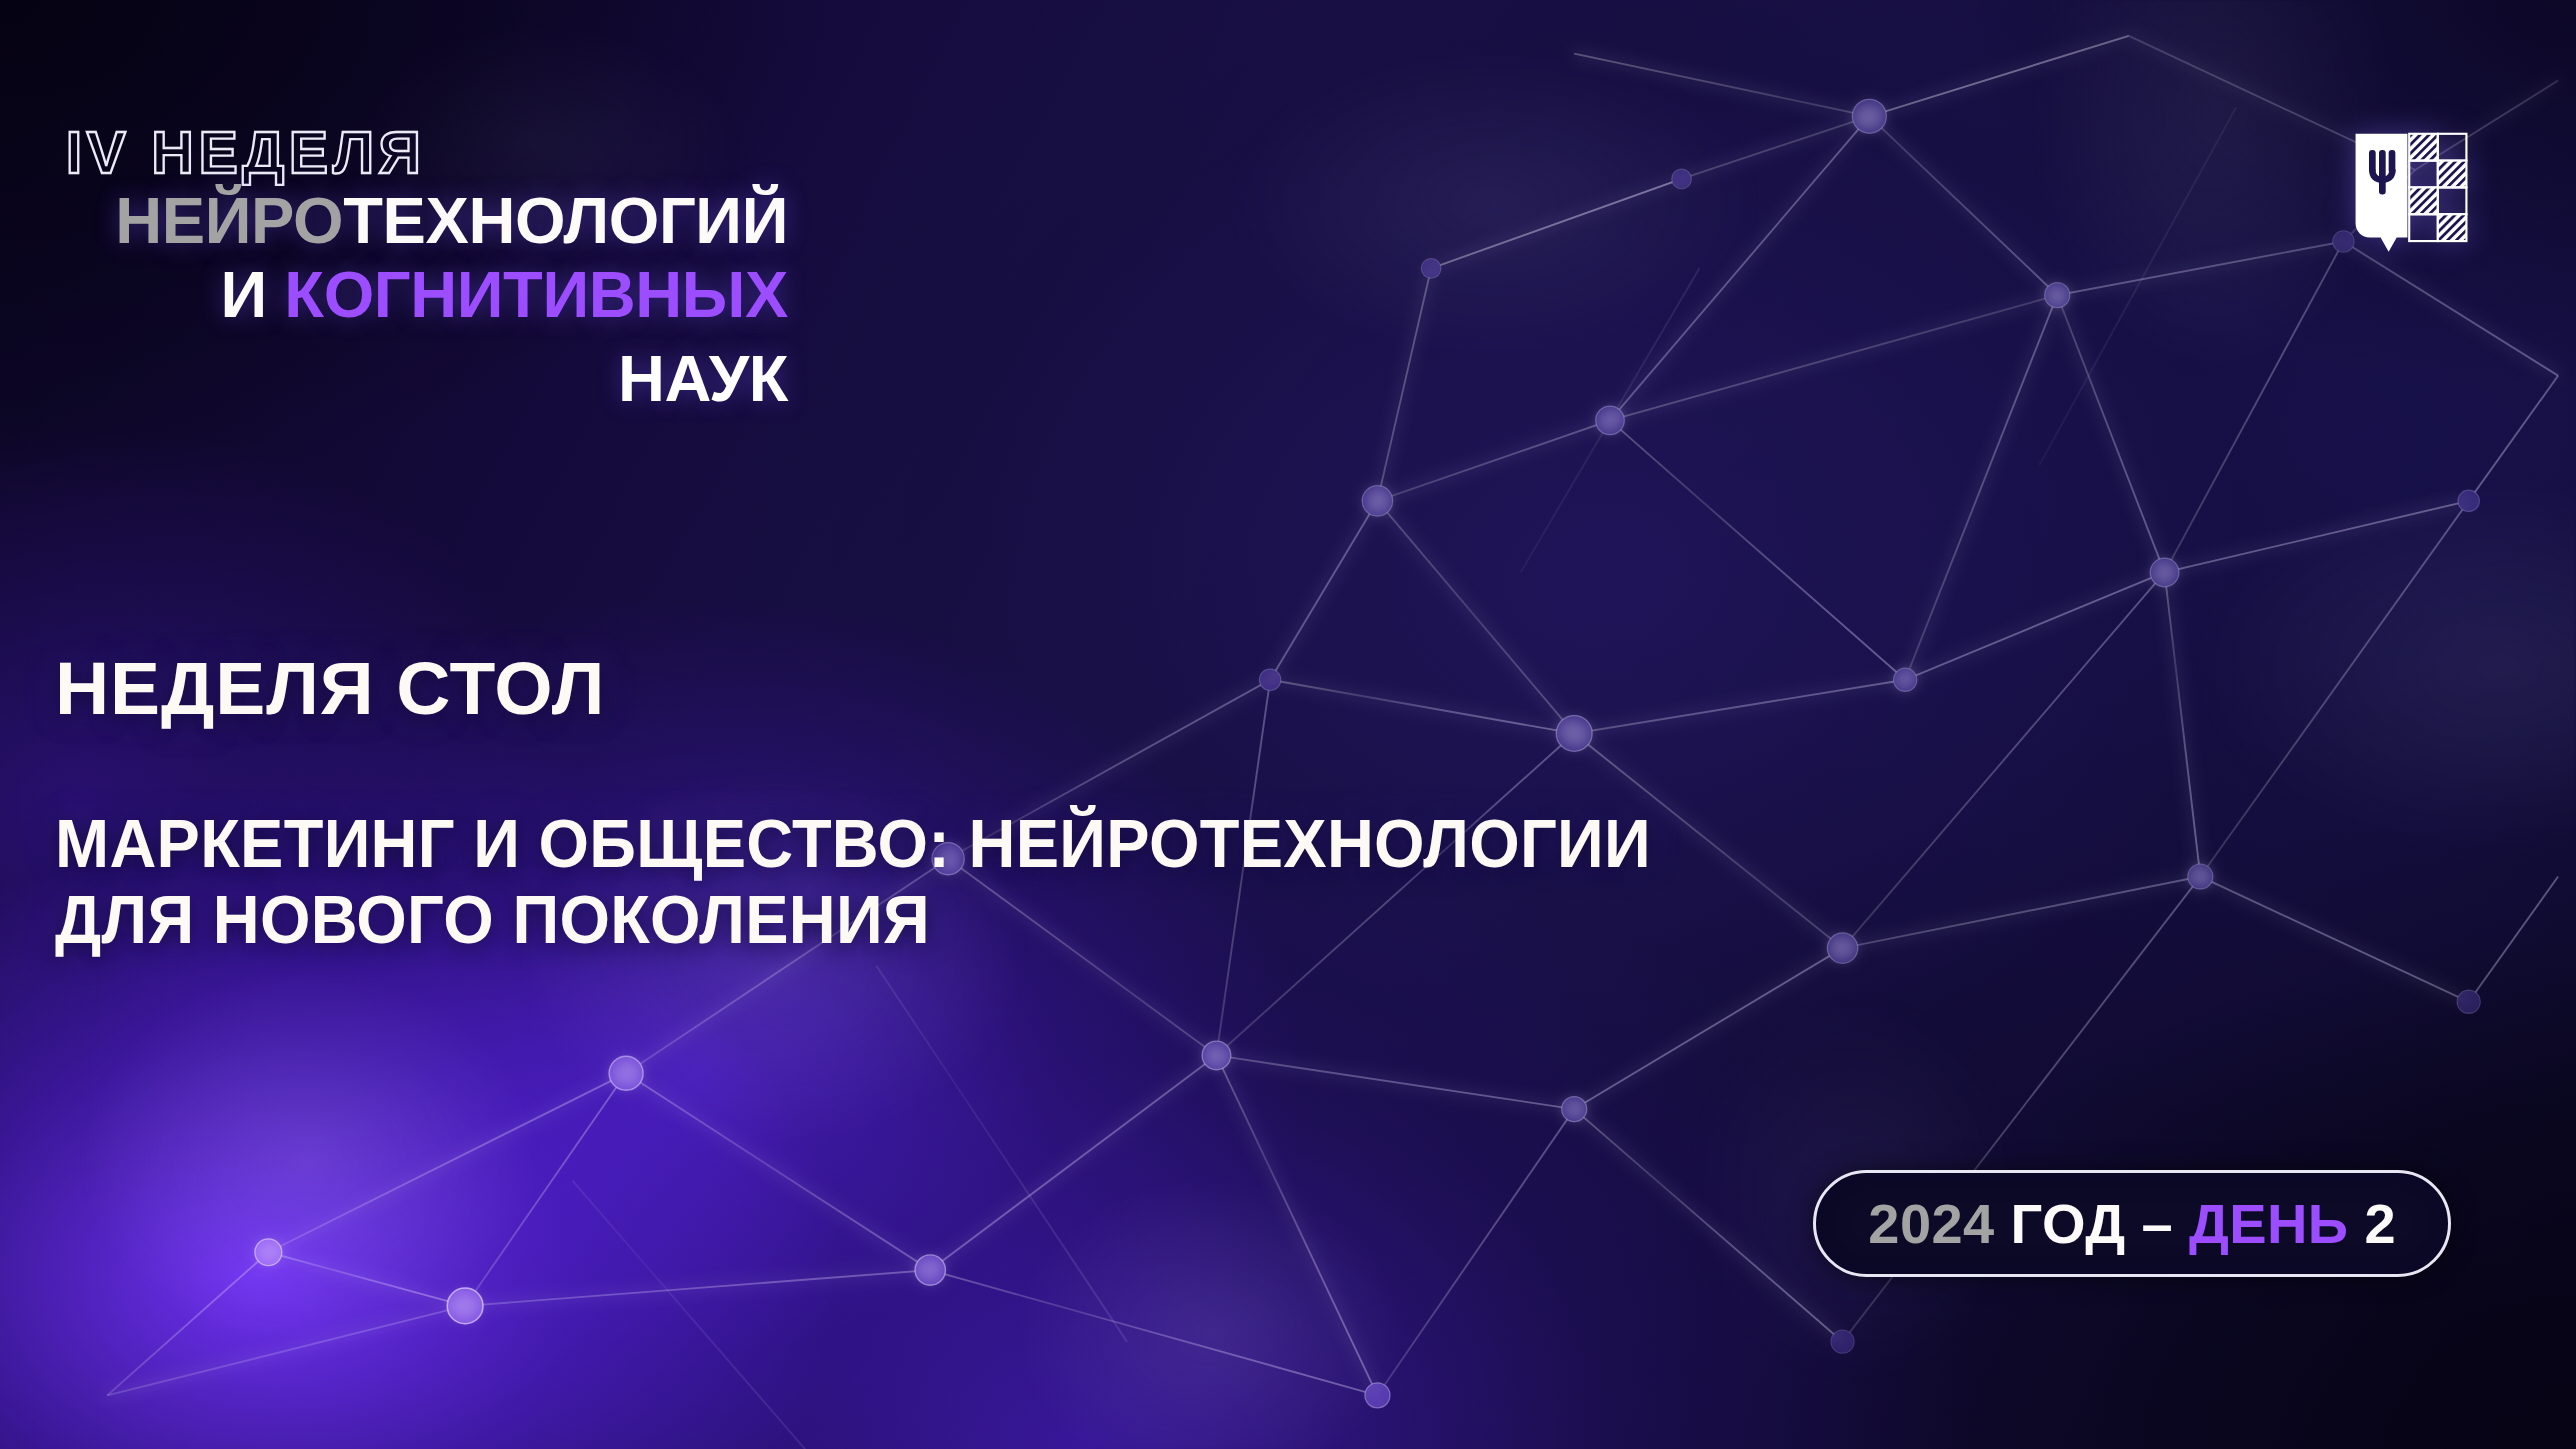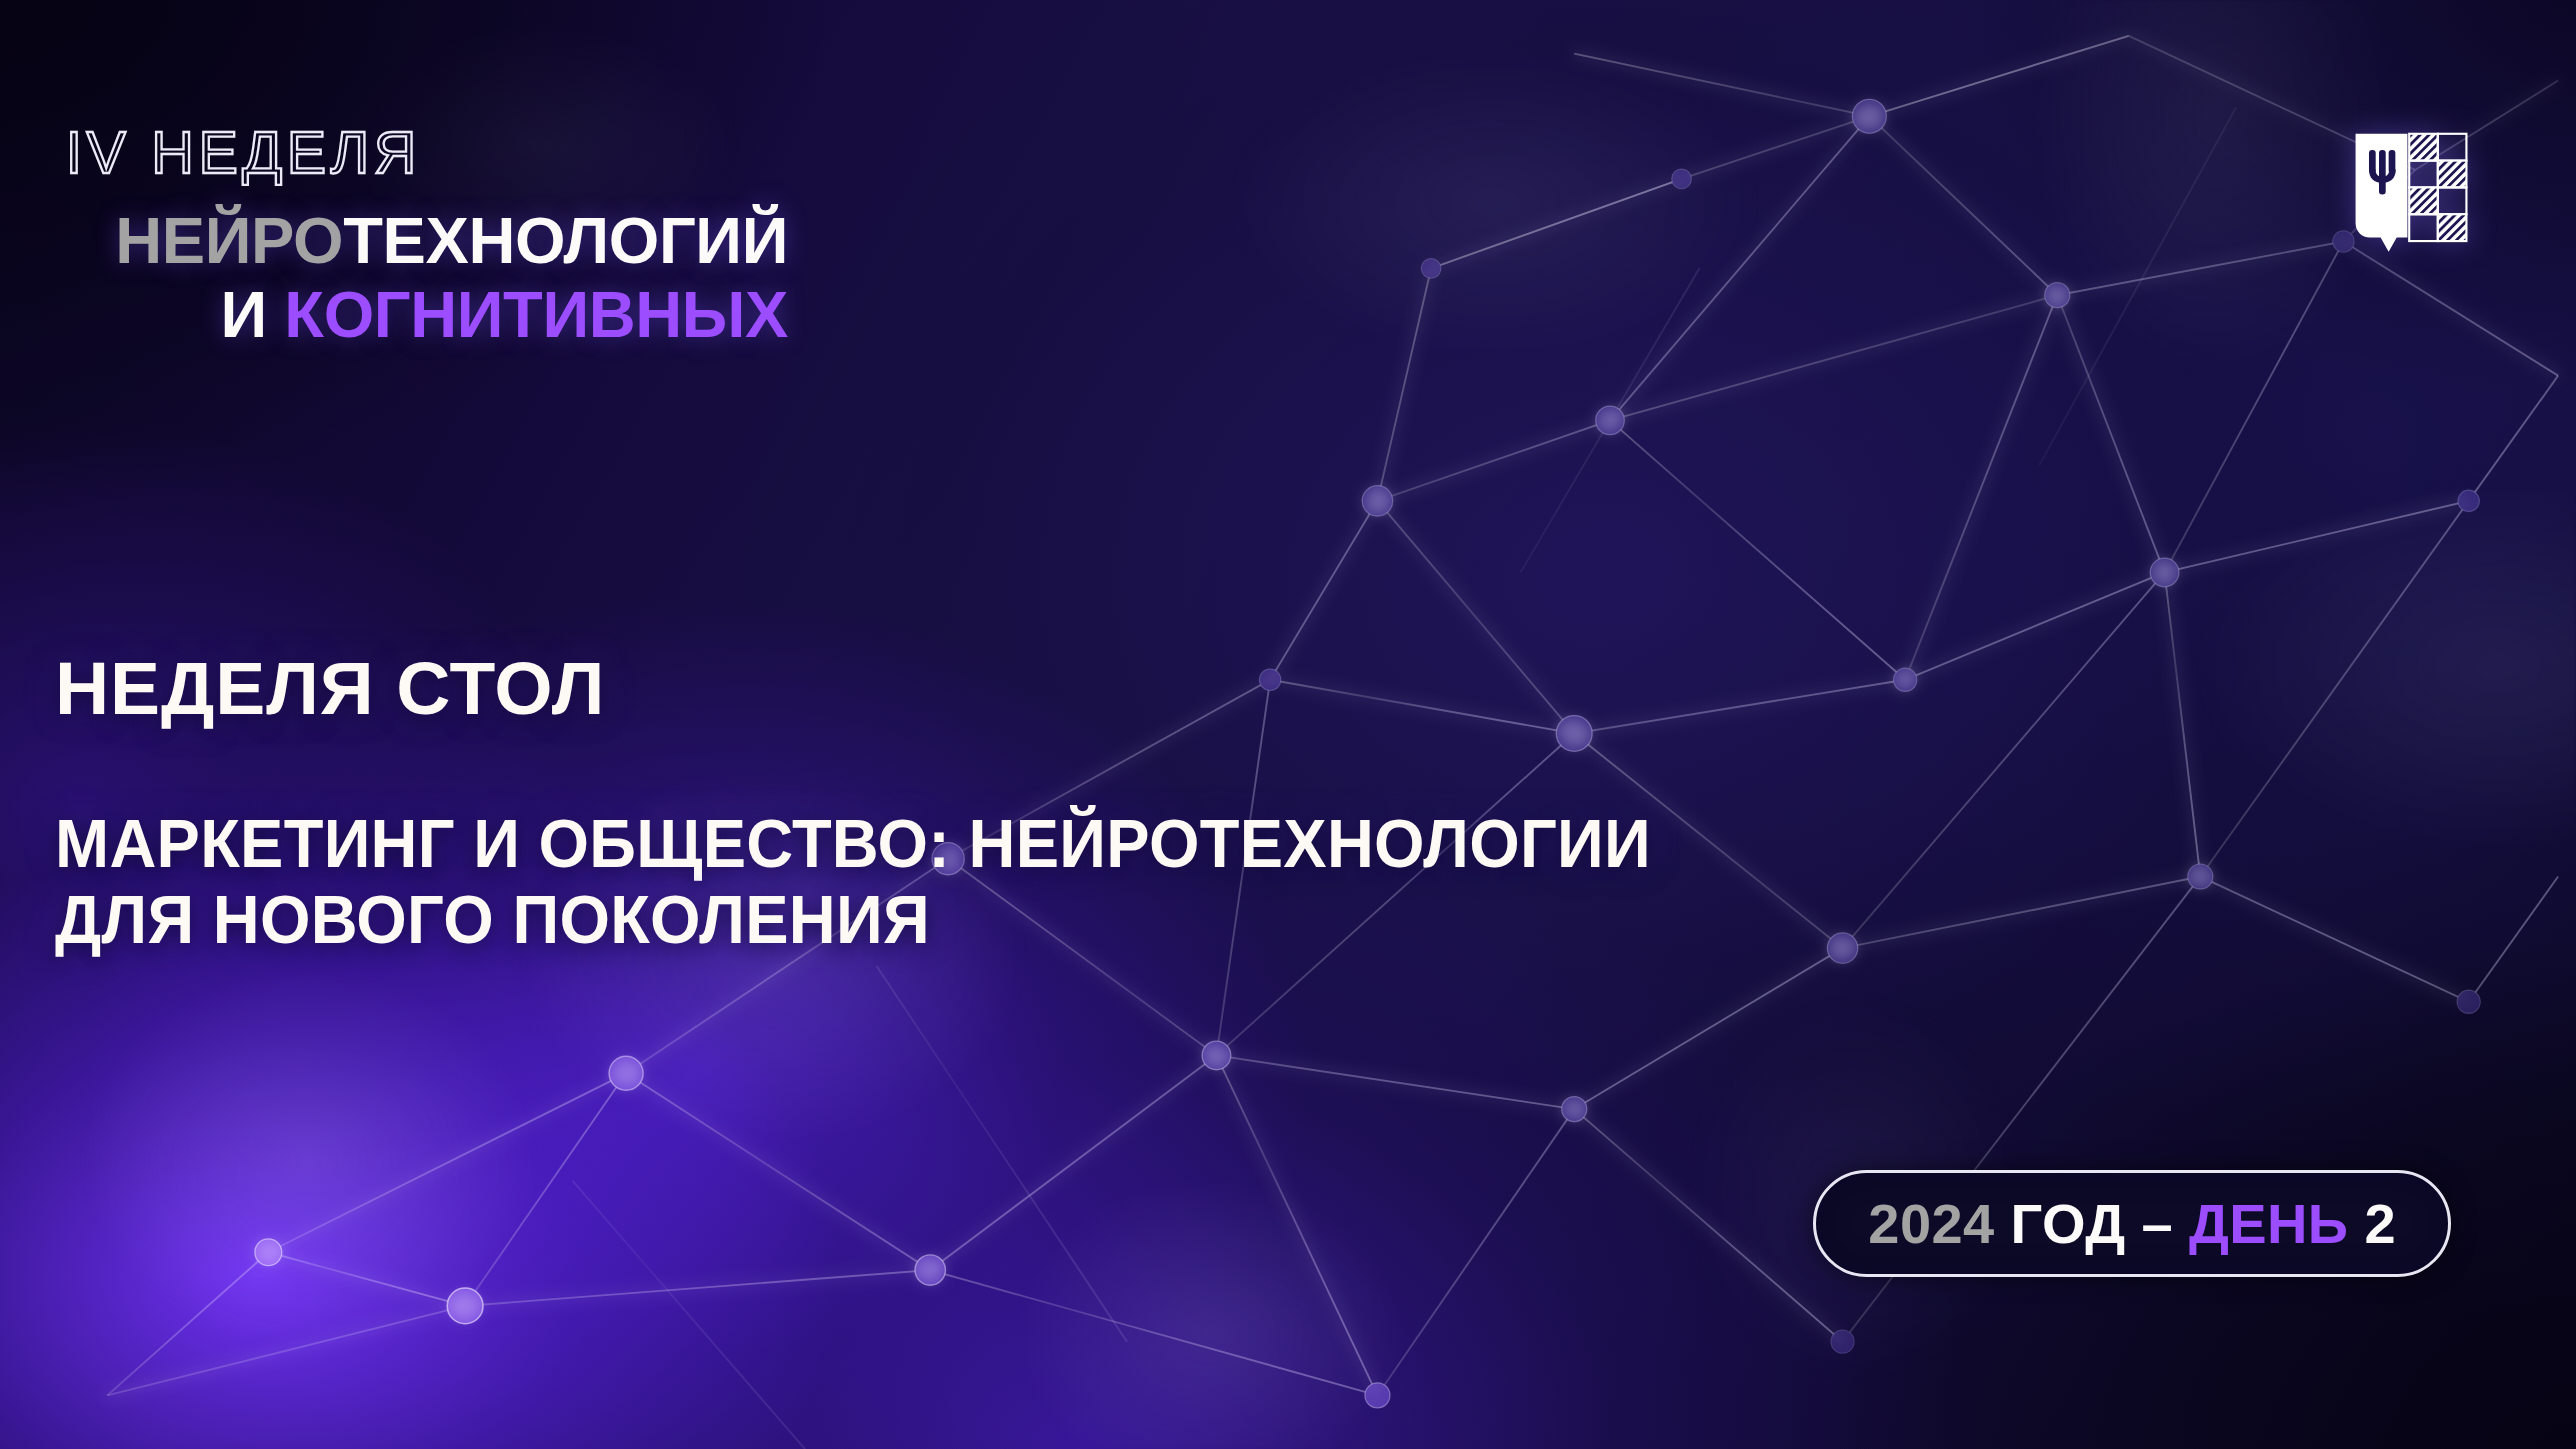--- a/index.html
+++ b/index.html
@@ -65,27 +65,27 @@
     position:absolute;
     left:55px; top:125px;
     width:733px;
     text-align:right;
     z-index:20;
   }
   .lock-line { display:block; line-height:0.98; white-space:nowrap; }
 
   #line-week {
     font-size:59px;
-    font-weight:400;
+    font-weight:700;
     letter-spacing:4.5px;
     color:transparent;
     -webkit-text-stroke:2.3px #eceaf6;
     text-align:left;
     padding-left:10.7px;
-    margin-bottom:26px;
+    margin-bottom:6px;
   }
   #line-neuro {
     font-size:65px;
     font-weight:800;
     letter-spacing:-0.4px;
     margin-bottom:10.7px;
     text-shadow:0 0 23px rgba(120,90,255,0.40);
   }
   #line-cog {
     font-size:65px;
@@ -297,20 +297,21 @@
     <span class="lock-line" id="line-week">IV НЕДЕЛЯ</span>
 
     <span class="lock-line" id="line-neuro">
       <span class="c-teal">НЕЙРО</span><span class="c-white">ТЕХНОЛОГИЙ</span>
     </span>
 
     <span class="lock-line" id="line-cog">
       <span class="c-white">И </span><span class="c-purp">КОГНИТИВНЫХ</span>
     </span>
 
+    <span class="lock-line" id="line-sciences">НАУК</span>
   </div>
 
   <svg id="logo-mark" viewBox="0 0 132 155">
     <defs>
       <pattern id="hatch" width="7" height="7" patternUnits="userSpaceOnUse" patternTransform="rotate(45)">
         <rect width="7" height="7" fill="#ffffff"></rect>
         <rect width="3.1" height="7" fill="#1d1550"></rect>
       </pattern>
     </defs>
 

